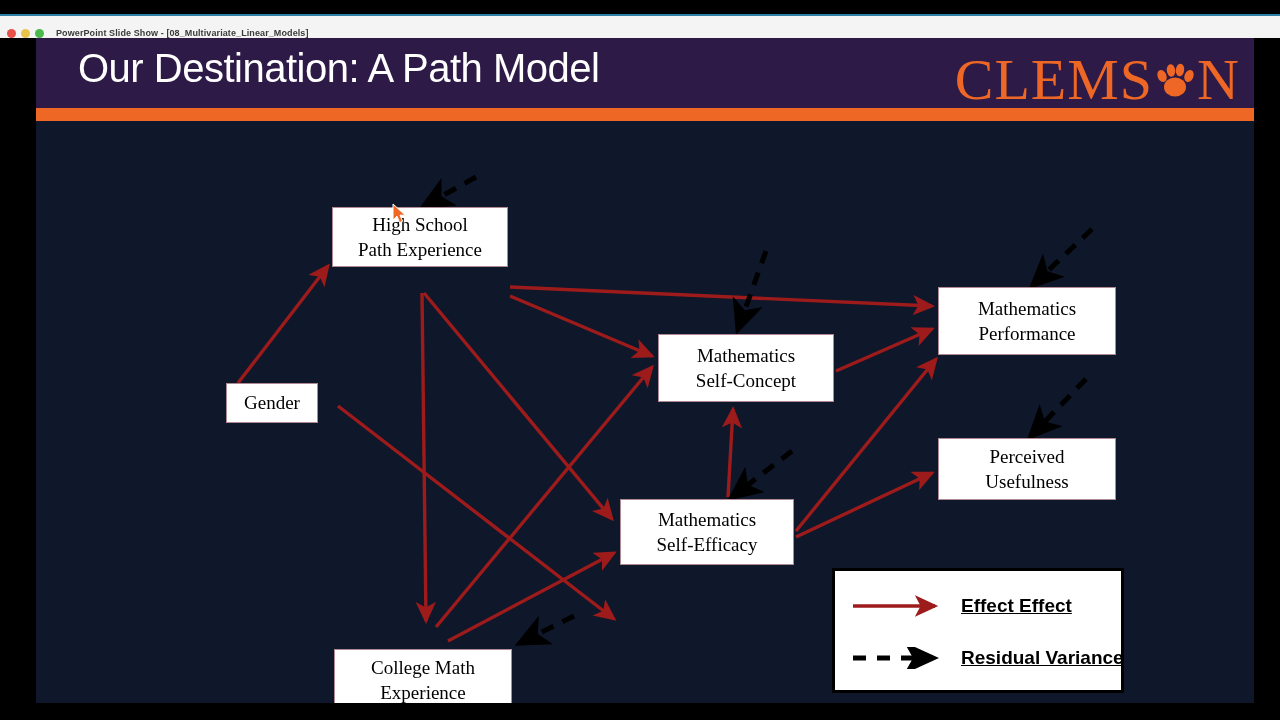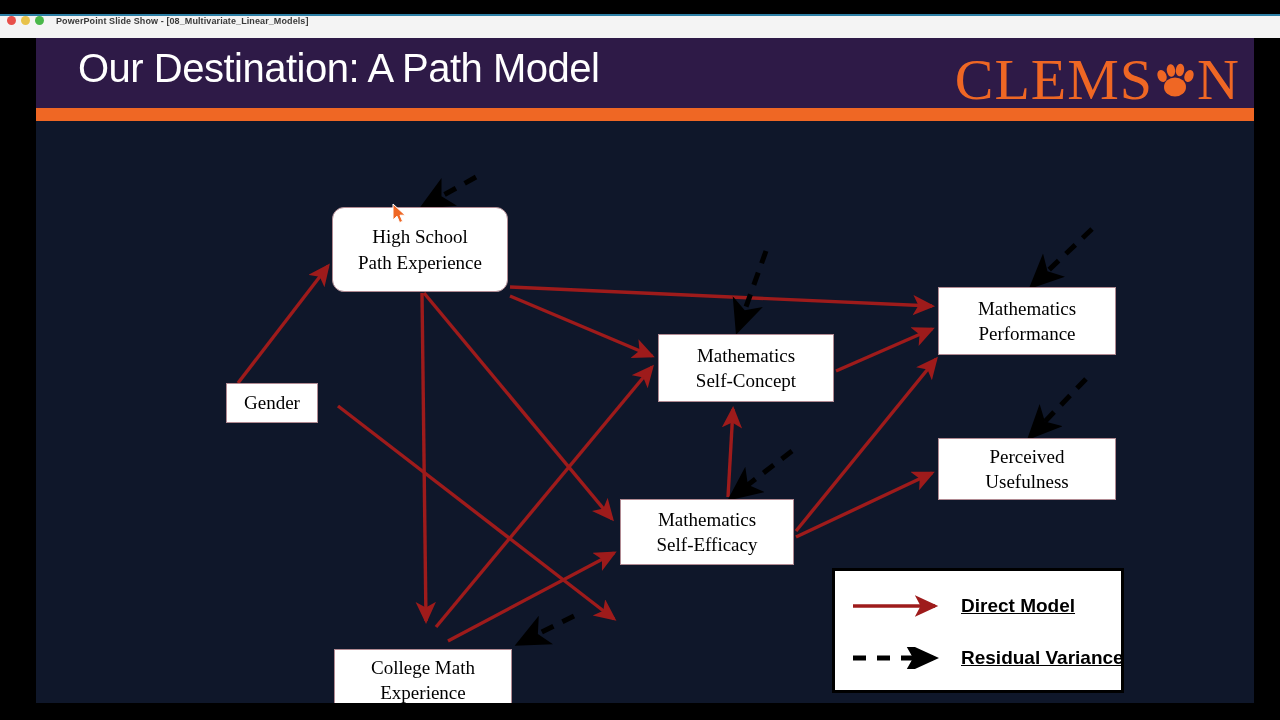--- a/index.html
+++ b/index.html
@@ -25,21 +25,21 @@
   .titlebar {
     position: absolute;
     left: 0;
     top: 14px;
     width: 1280px;
     height: 24px;
     background: #f4f4f4;
     border-top: 2px solid #2d7fa5;
     box-sizing: border-box;
     display: flex;
-    align-items: flex-start;
+    align-items: flex-end;
   }
   .traffic {
     display: flex;
     align-items: center;
     gap: 5px;
     margin-left: 7px;
   }
   .dot {
     width: 9px;
     height: 9px;
@@ -244,21 +244,21 @@
         <g stroke="#000000" stroke-width="5" stroke-linecap="butt" fill="none" stroke-dasharray="13 10" marker-end="url(#arrow-black)">
           <path d="M 440 56 L 388 85"></path>
           <path d="M 730 130 L 702 208"></path>
           <path d="M 1056 108 L 997 164"></path>
           <path d="M 1050 258 L 995 315"></path>
           <path d="M 756 330 L 696 376"></path>
           <path d="M 538 495 L 484 522"></path>
         </g>
       </svg>
 
-      <div class="node" style="left:296px; top:86px; width:176px; height:85px;border-radius:12px;">
+      <div class="node" style="left:296px; top:86px; width:176px; height:60px;">
         <span>High School</span>
         <span>Path Experience</span>
       </div>
 
       <div class="node" style="left:190px; top:262px; width:92px; height:40px;">
         <span>Gender</span>
       </div>
 
       <div class="node" style="left:622px; top:213px; width:176px; height:68px;">
         <span>Mathematics</span>
@@ -289,21 +289,21 @@
 
         <div class="legend-row" style="left:16px; top:24px;">
           <svg width="96" height="22">
             <defs>
               <marker id="lg-arrow-red" markerWidth="7" markerHeight="7" refX="5.6" refY="3" orient="auto">
                 <path d="M0,0 L6.5,3 L0,6 L1.6,3 Z" fill="#9e1b1b"></path>
               </marker>
             </defs>
             <path d="M 2 11 L 84 11" stroke="#9e1b1b" stroke-width="3.6" fill="none" marker-end="url(#lg-arrow-red)"></path>
           </svg>
-          <span class="legend-label" style="margin-left:14px;">Direct Model</span>
+          <span class="legend-label" style="margin-left:14px;">Effect Effect</span>
         </div>
 
         <div class="legend-row" style="left:16px; top:76px;text-align:right;">
           <svg width="96" height="22">
             <defs>
               <marker id="lg-arrow-black" markerWidth="7.5" markerHeight="7.5" refX="5.8" refY="3.2" orient="auto">
                 <path d="M0,0 L7,3.2 L0,6.4 L1.8,3.2 Z" fill="#000000"></path>
               </marker>
             </defs>
             <path d="M 2 11 L 82 11" stroke="#000000" stroke-width="5" stroke-dasharray="13 11" fill="none" marker-end="url(#lg-arrow-black)"></path>

